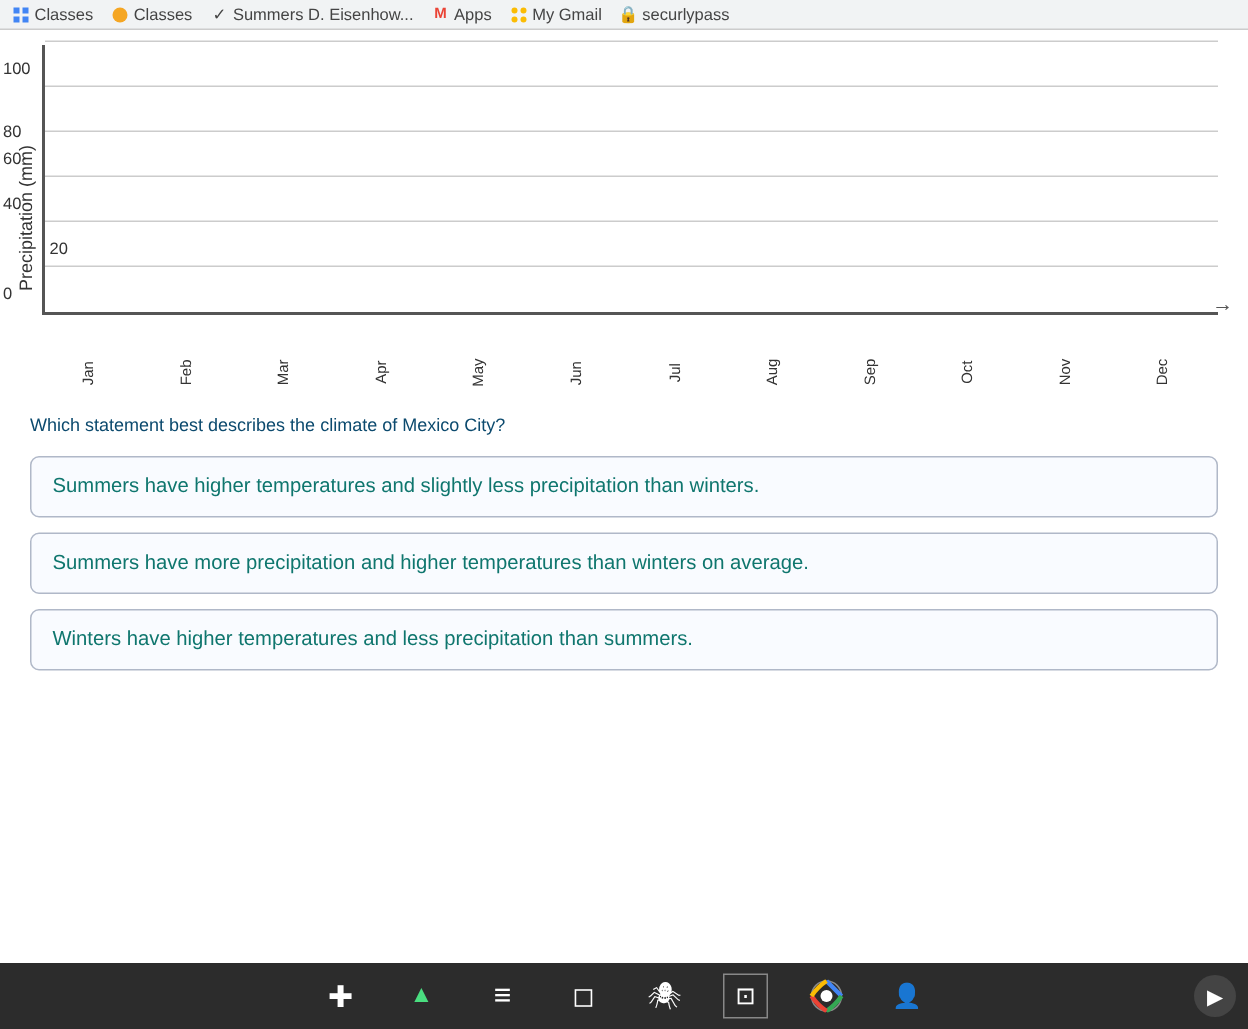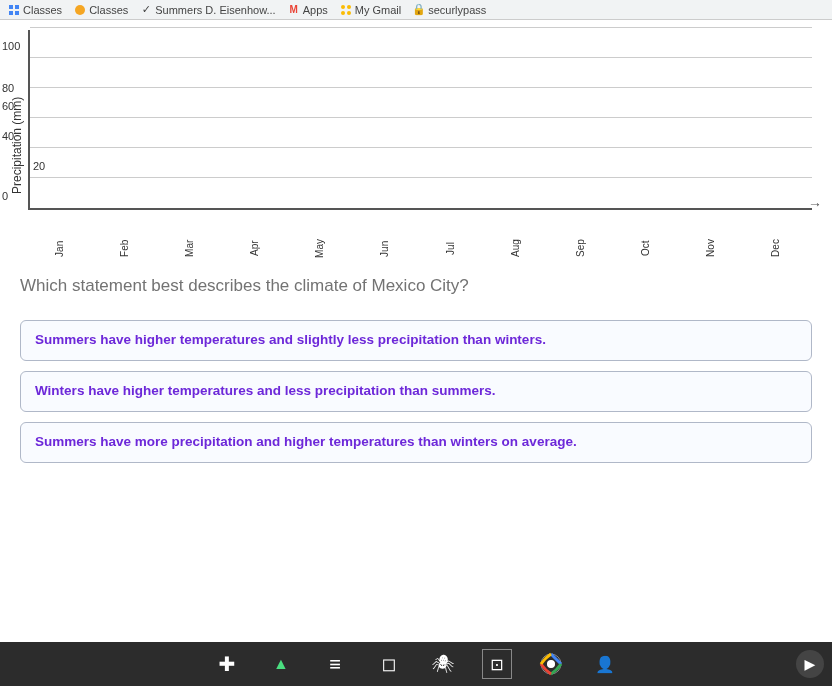--- a/index.html
+++ b/index.html
@@ -145,37 +145,36 @@
       right: -8px;
       bottom: -1px;
     }
 
     
     .question-area {
       padding: 16px 20px 10px 20px;
     }
 
     .question-text {
-      font-size: 17px;
+      font-size: 12px;
       font-weight: normal;
-      color: #737373;
-      margin-bottom: 24px;
+      color: #0c4a6e;
+      margin-bottom: 14px;
     }
 
     .answer-option {
       border: 1.5px solid #b0b8c8;
       border-radius: 6px;
       padding: 10px 14px;
       margin-bottom: 10px;
       font-size: 13.5px;
-      color: #6d28d9;
+      color: #0f766e;
       background: #f9fbff;
       cursor: pointer;
       line-height: 1.4;
-      font-weight: bold;
     }
 
     
     .taskbar {
       position: absolute;
       bottom: 0;
       left: 0;
       right: 0;
       height: 44px;
       background: #2c2c2c;
@@ -335,22 +334,22 @@
           <div class="y-tick-label" style="bottom: 30px; margin-left: 31px;">20</div>
           <div class="y-tick-label" style="bottom: 0px;">0</div>
         </div>
     </div>
   </div>
 
   <div class="question-area">
     <div class="question-text">Which statement best describes the climate of Mexico City?</div>
 
     <div class="answer-option">Summers have higher temperatures and slightly less precipitation than winters.</div>
+    <div class="answer-option">Summers have more precipitation and higher temperatures than winters on average.</div>
     <div class="answer-option">Winters have higher temperatures and less precipitation than summers.</div>
-    <div class="answer-option">Summers have more precipitation and higher temperatures than winters on average.</div>
   </div>
 
 </div>
 
 <div class="taskbar">
   <div class="taskbar-icon" style="font-size:20px;">✚</div>
   <div class="taskbar-icon" style="font-size:16px; color:#4ade80;">▲</div>
   <div class="taskbar-icon" style="font-size:20px;">≡</div>
   <div class="taskbar-icon" style="font-size:18px;">◻</div>
   <div class="taskbar-icon" style="font-size:18px;">🕷</div>

